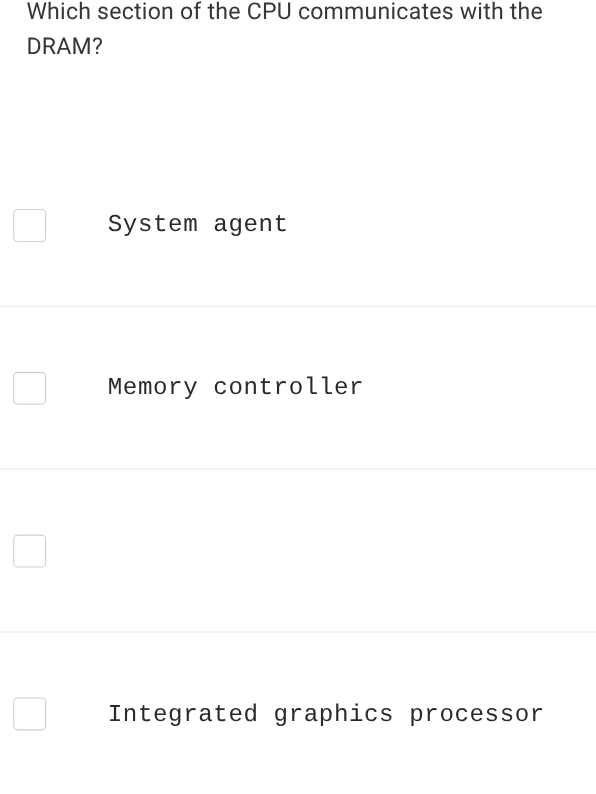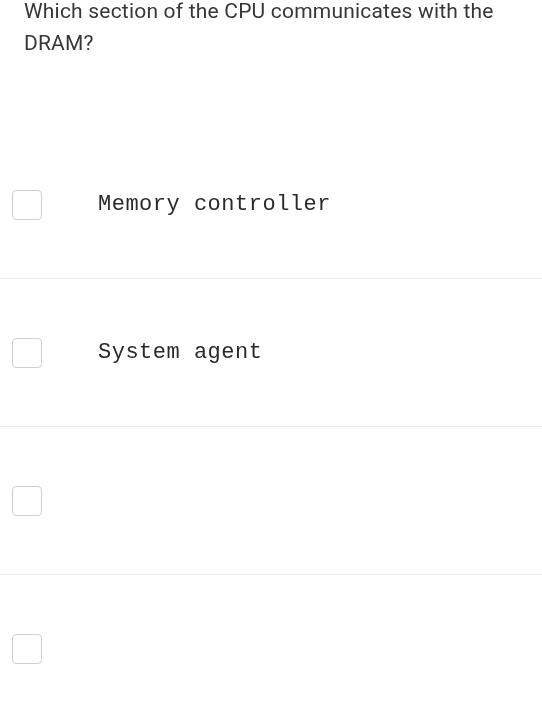--- a/index.html
+++ b/index.html
@@ -54,25 +54,26 @@
     }
   </style>
 </head>
 <body>
 
 <div class="question-text">Which section of the CPU communicates with the DRAM?</div>
 
 <div class="options">
   <div class="option">
     <div class="checkbox"></div>
-    <div class="option-label">Memory controller</div>
+    <div class="option-label">System agent</div>
   </div>
   <div class="option">
     <div class="checkbox"></div>
-    <div class="option-label">System agent</div>
+    <div class="option-label">Memory controller</div>
   </div>
   <div class="option">
     <div class="checkbox"></div>
   </div>
   <div class="option">
     <div class="checkbox"></div>
+    <div class="option-label">Integrated graphics processor</div>
   </div>
 </div>
 
 </body></html>

